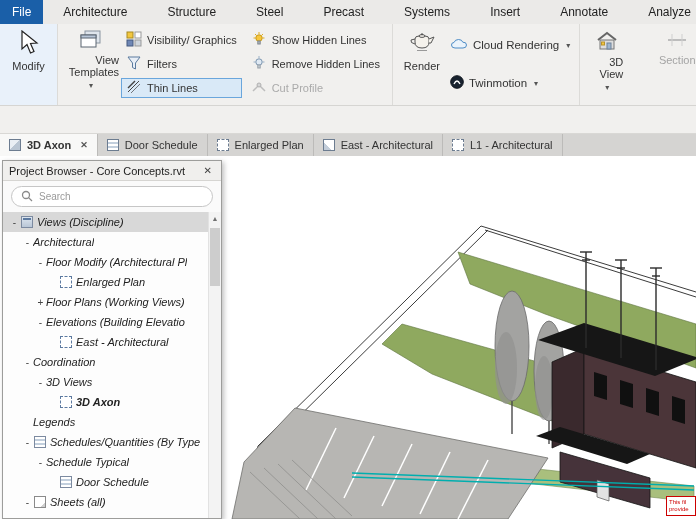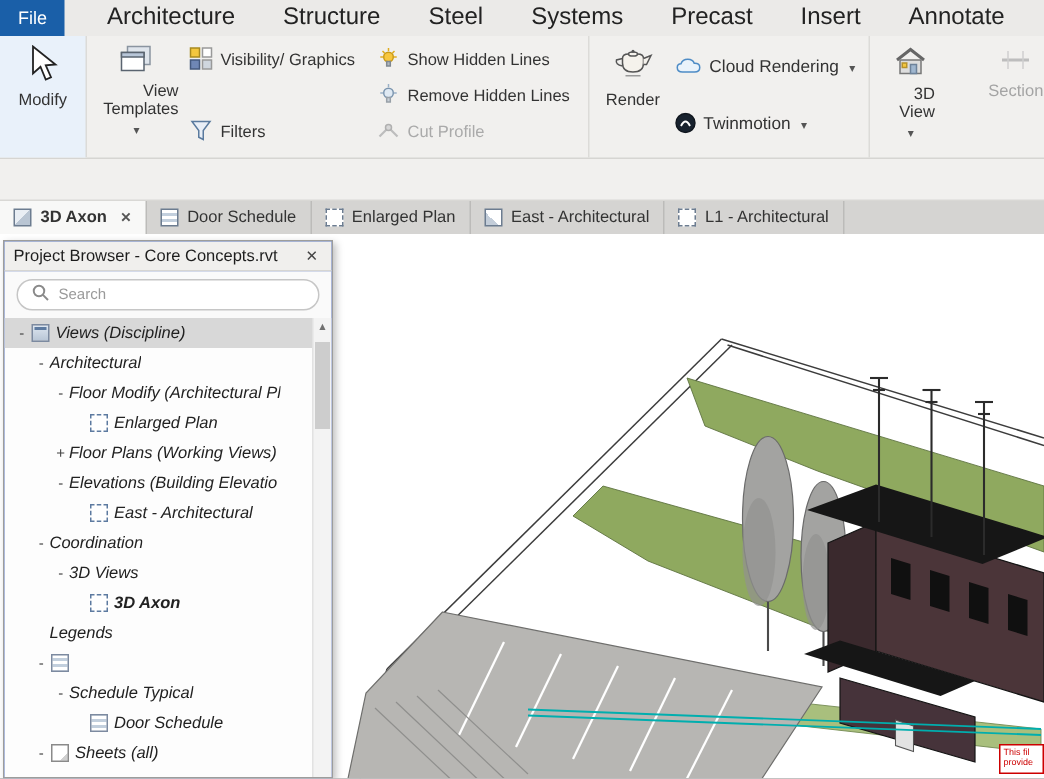--- a/index.html
+++ b/index.html
@@ -3,21 +3,21 @@
 <meta charset="utf-8">
 <style>
   * { box-sizing: border-box; margin: 0; padding: 0; }
   html,body { background:#888; }
   body { font-family: "Liberation Sans", sans-serif; }
   .app { position:relative; width:696px; height:519px; overflow:hidden; background:#fff; }
 
   
   .tabbar { height:24px; background:#ebeae8; display:flex; align-items:stretch; overflow:hidden; }
   .file-tab { background:var(--file-tab-blue); color:#fff; font-size:12px; display:flex; align-items:center; padding:0 12px; }
-  .ribbon-tab { font-size:16px; color:#222; display:flex; align-items:center; padding:0 4px; white-space:nowrap;margin-left:24px; }
+  .ribbon-tab { font-size:12px; color:#222; display:flex; align-items:center; padding:0 20px; white-space:nowrap; }
 
   
   .ribbon { height:82px; background:#f1f0ee; display:flex; border-bottom:1px solid #d6d5d2; }
   .rgroup { display:flex; align-items:flex-start; padding:2px 5px; border-right:1px solid #dcdbd8; }
   .rgroup.modify-g { background:#e9f1fa; width:58px; justify-content:center; }
   .bigbtn { width:56px; display:flex; flex-direction:column; align-items:center; text-align:right; gap:2px; padding-top:4px; font-size:11px; color:#333; line-height:12px; }
   .bigbtn .dd { font-size:8px; color:#555; }
   .bigbtn.disabled { color:#a4a4a4;margin-left:25px; }
   .smallcol { display:flex; flex-direction:column; justify-content:space-between; padding:4px 2px; height:76px; }
   .smallbtn { display:flex; align-items:center; gap:5px; font-size:11px; color:#333; height:20px; padding:0 4px; white-space:nowrap; border:1px solid transparent; }
@@ -78,22 +78,22 @@
 <body>
 
 <div class="app">
 
   <div class="tabbar">
     <div class="file-tab">File</div>
     <div style="display:flex">
         <div class="ribbon-tab">Architecture</div>
         <div class="ribbon-tab">Structure</div>
         <div class="ribbon-tab">Steel</div>
+        <div class="ribbon-tab">Precast</div>
         <div class="ribbon-tab">Systems</div>
-        <div class="ribbon-tab">Precast</div>
         <div class="ribbon-tab">Insert</div>
         <div class="ribbon-tab">Annotate</div>
         <div class="ribbon-tab">Analyze</div>
         <div class="ribbon-tab">Massing &amp; Site</div>
         <div class="ribbon-tab">Collabo</div>
       </div>
   </div>
 
   <div class="ribbon">
 
@@ -133,20 +133,30 @@
           </span>
           <span>Visibility/ Graphics</span>
         </div>
         <div class="smallbtn">
           <span>
             <svg width="16" height="16">
                 <path d="M2 2 H14 L9.5 8 V14 L6.5 12.5 V8 Z" fill="#e8eef6" stroke="#5a7a9e"></path>
               </svg>
           </span>
           <span>Filters</span>
+        </div>
+        <div class="smallbtn active-tool">
+          <span>
+            <svg width="16" height="16">
+                <path d="M2 9 L9 2" stroke="#444" stroke-width="1.4" fill="none"></path>
+                <path d="M2 13 L13 2" stroke="#444" stroke-width="1" fill="none"></path>
+                <path d="M5 14 L14 5" stroke="#444" stroke-width=".7" fill="none"></path>
+              </svg>
+          </span>
+          <span>Thin Lines</span>
         </div>
       </div>
 
       <div class="smallcol">
         <div class="smallbtn">
           <span>
             <svg width="16" height="16">
                 <circle cx="8" cy="7" r="3.2" fill="#f7c63d" stroke="#c89a18"></circle>
                 <g stroke="#e0ad20">
                   <line x1="8" y1="1" x2="8" y2="3"></line>
@@ -408,20 +418,21 @@
               <span class="ti view"></span>
               <span class="tree-label">3D Axon</span>
             </div>
             <div class="tree-row" style="padding-left: 19px;">
               <span class="tree-glyph"></span>
               <span class="tree-label">Legends</span>
             </div>
             <div class="tree-row" style="padding-left: 19px;">
               <span class="tree-glyph">-</span>
               <span class="ti schedule-cat"></span>
+              <span class="tree-label">Schedules/Quantities (By Type</span>
             </div>
             <div class="tree-row" style="padding-left: 32px;">
               <span class="tree-glyph">-</span>
               <span class="tree-label">Schedule Typical</span>
             </div>
             <div class="tree-row" style="padding-left: 45px;">
               <span class="tree-glyph"></span>
               <span class="ti schedule-item"></span>
               <span class="tree-label">Door Schedule</span>
             </div>

